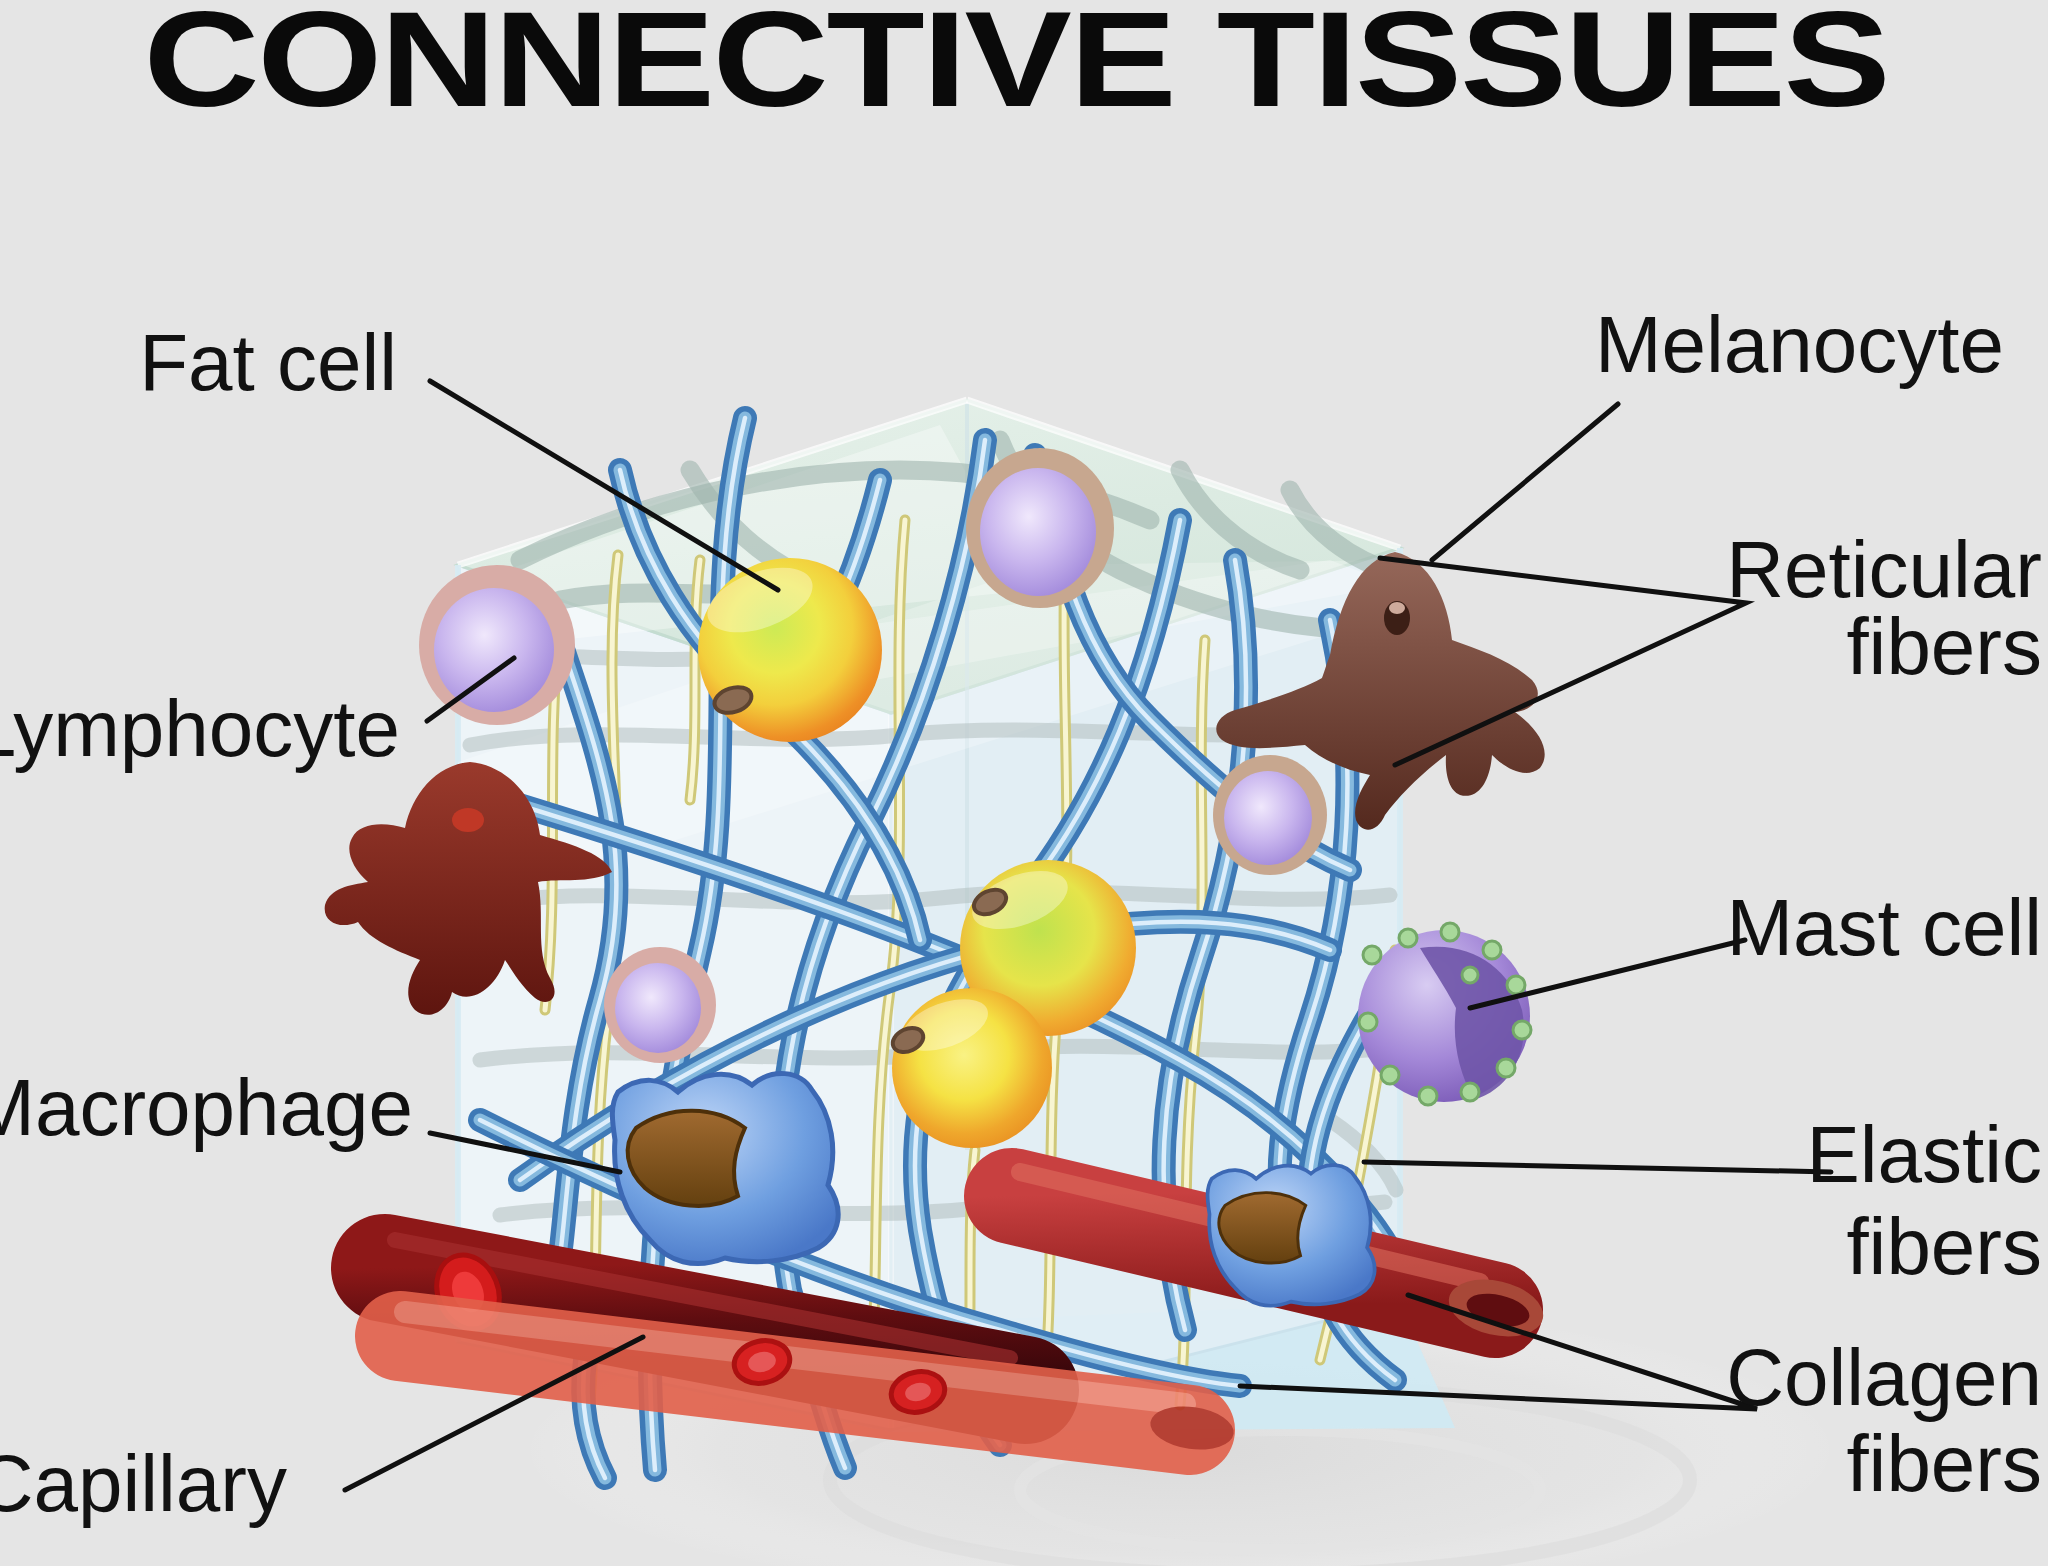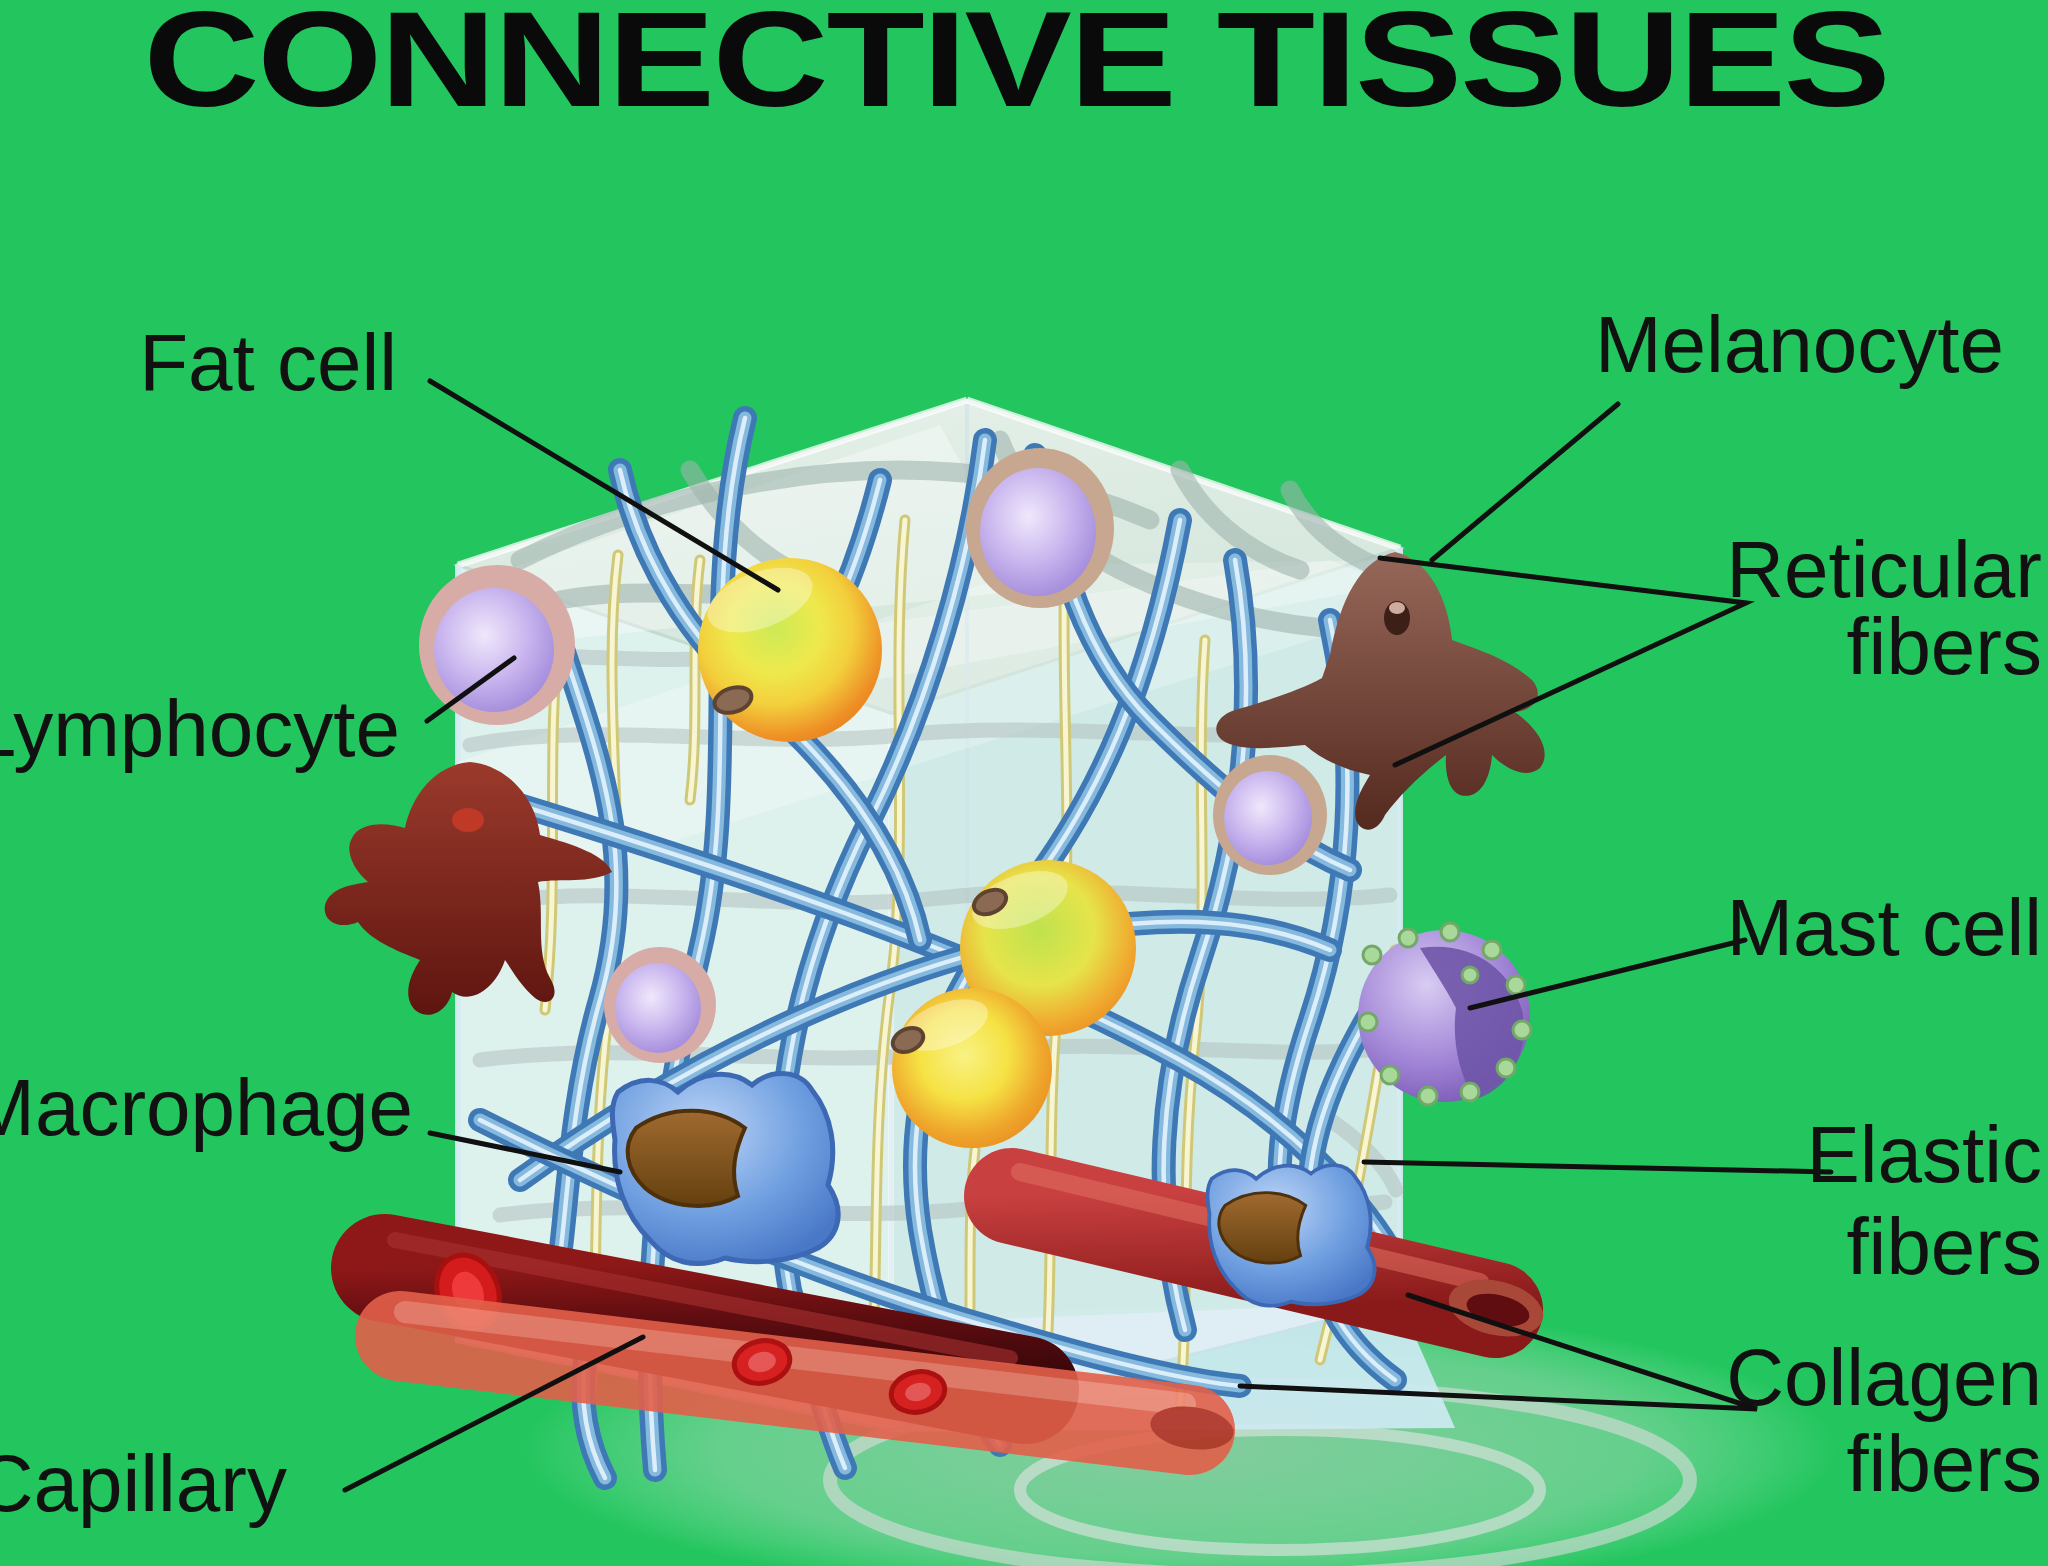--- a/index.html
+++ b/index.html
@@ -1,16 +1,16 @@
 <!DOCTYPE html>
 <html><head>
 <meta charset="utf-8">
 <style>
   html,body{margin:0;padding:0;background:#ffffff;}
-  .stage{position:relative;width:2048px;height:1566px;background:#22c55e;overflow:hidden;
+  .stage{position:relative;width:2048px;height:1566px;background:#e5e5e5;overflow:hidden;
          font-family:"Liberation Sans", sans-serif;}
   svg{position:absolute;left:0;top:0;}
   
   .cf{stroke:#3e79b6;stroke-width:24;fill:none;stroke-linecap:round}
   .cf-mid{stroke:#85b9de;stroke-width:13;fill:none;stroke-linecap:round}
   .cf-core{stroke:#ddeefb;stroke-width:4.5;fill:none;stroke-linecap:round}
   .ef{stroke:#cfc878;stroke-width:11;fill:none;stroke-linecap:round}
   .ef-core{stroke:#f8f5d2;stroke-width:5;fill:none;stroke-linecap:round}
   .gray-rib{stroke:#b2bfbf;stroke-width:15;fill:none;stroke-linecap:round;opacity:.55}
   .gray-top{stroke:#9fb4ae;stroke-width:19;fill:none;stroke-linecap:round;opacity:.6}

